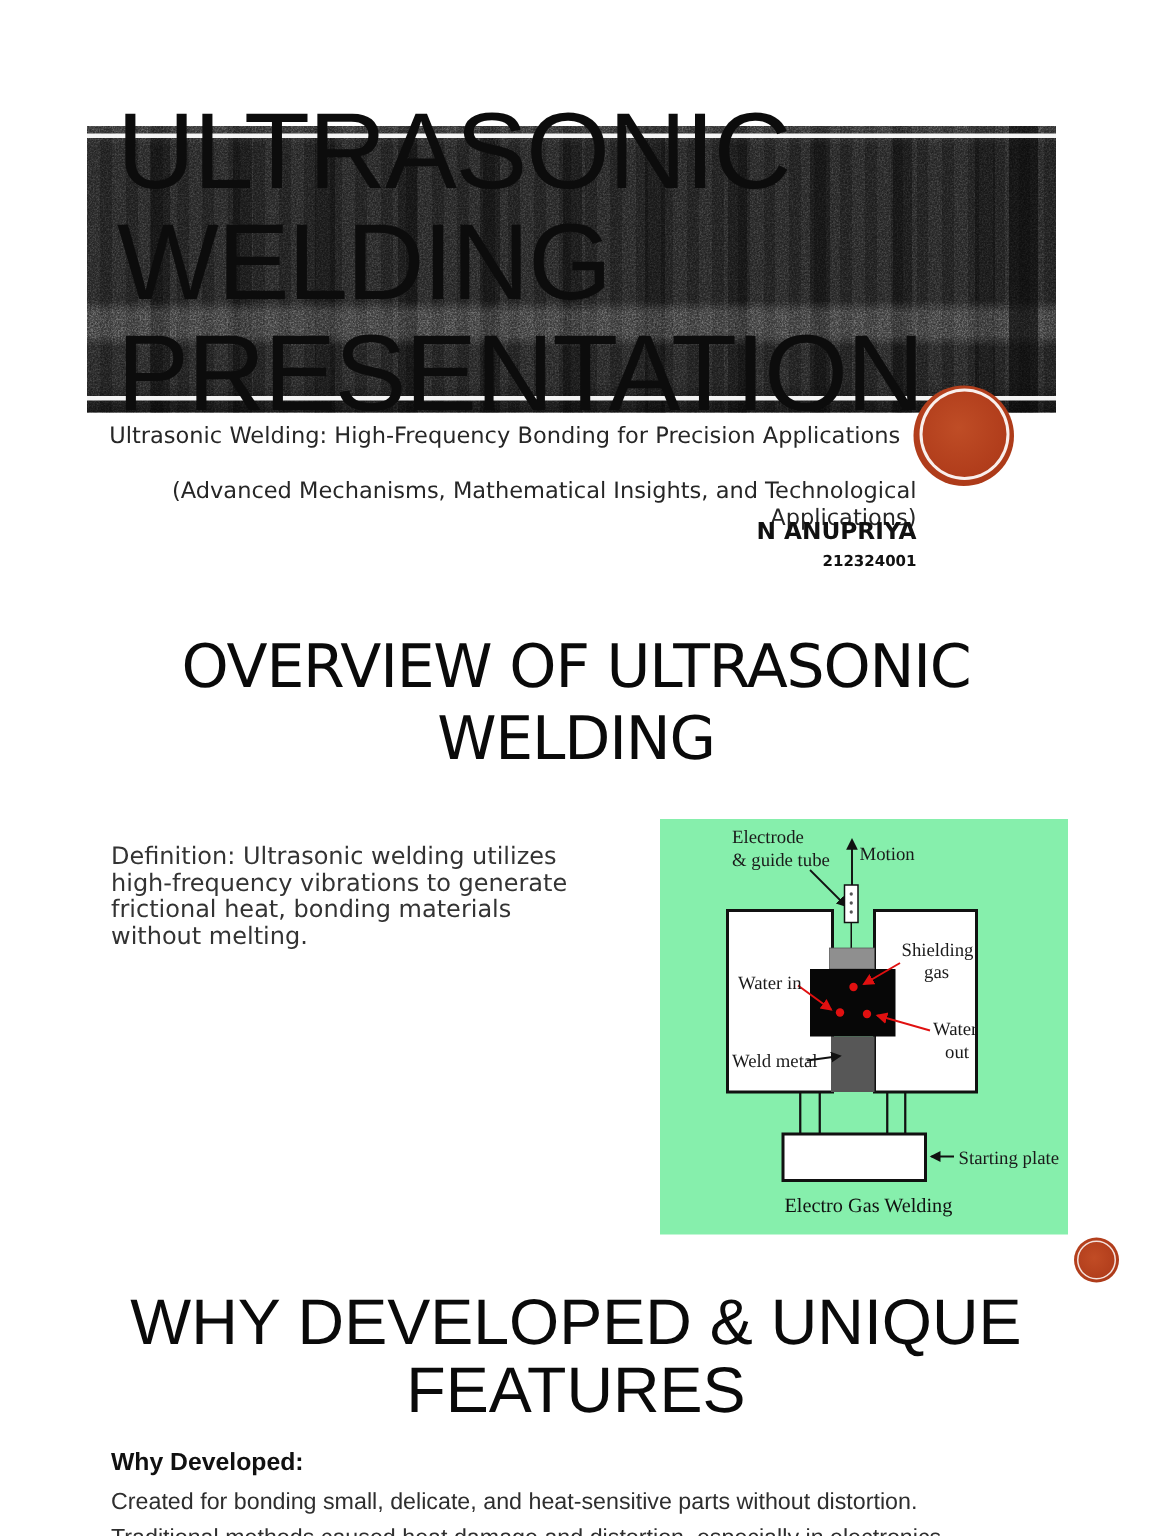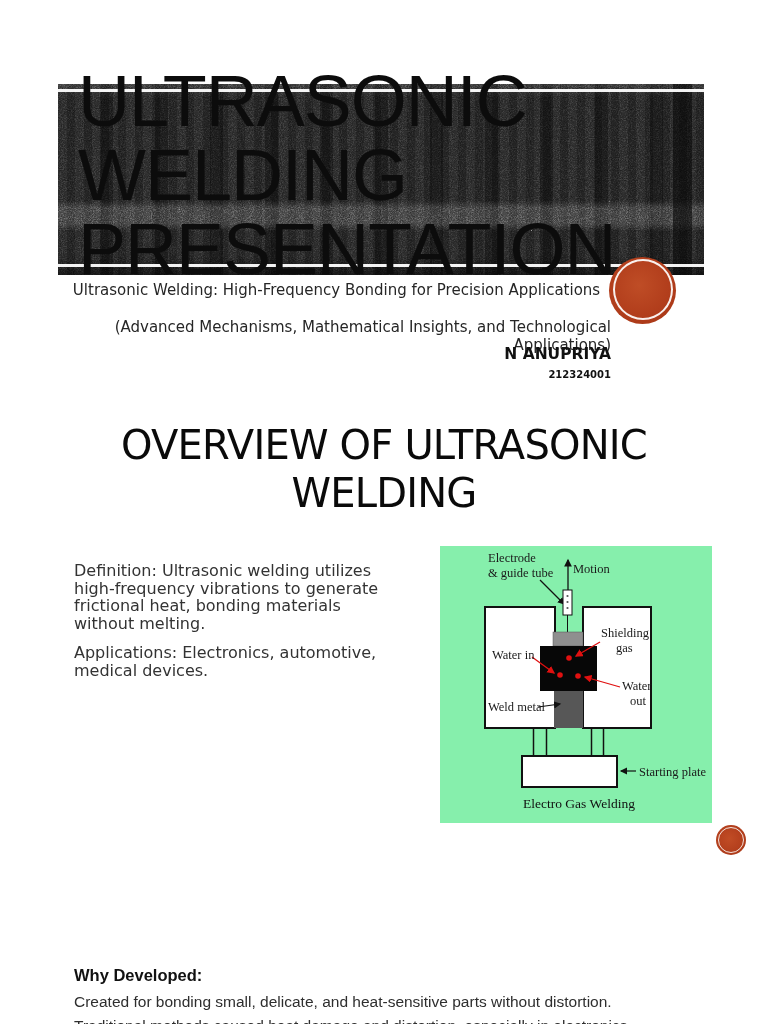--- a/index.html
+++ b/index.html
@@ -111,22 +111,20 @@
   </div>
 
   <h2 class="h2-overview">OVERVIEW OF ULTRASONIC
 WELDING</h2>
 
   <div class="overview-body">
     <p>Definition: Ultrasonic welding utilizes
 high-frequency vibrations to generate
 frictional heat, bonding materials
 without melting.</p>
-    <p>Applications: Electronics, automotive,
-medical devices.</p>
   </div>
 
   <div class="diagram-panel">
     <svg width="272" height="277" xmlns="http://www.w3.org/2000/svg">
       <defs>
         <marker id="arrB" markerWidth="7" markerHeight="7" refX="5" refY="3" orient="auto">
           <path d="M0,0 L6,3 L0,6 Z" fill="#111"></path>
         </marker>
         <marker id="arrR" markerWidth="7" markerHeight="7" refX="5" refY="3" orient="auto">
           <path d="M0,0 L6,3 L0,6 Z" fill="#e01010"></path>
@@ -179,17 +177,19 @@
       <text class="dg-label" x="199" y="230">Starting plate</text>
 
       <text class="dg-caption" x="83" y="262">Electro Gas Welding</text>
     </svg>
   </div>
 
   <div class="accent-circle-sm">
     <div class="ring"></div>
   </div>
 
+  <h2 class="h2-why">WHY DEVELOPED &amp; UNIQUE
+FEATURES</h2>
   <p class="why-sub">Why Developed:</p>
   <p class="why-b1">Created for bonding small, delicate, and heat-sensitive parts without distortion.</p>
   <p class="why-b2">Traditional methods caused heat damage and distortion, especially in electronics.</p>
 
 </div>
 
 </body></html>

